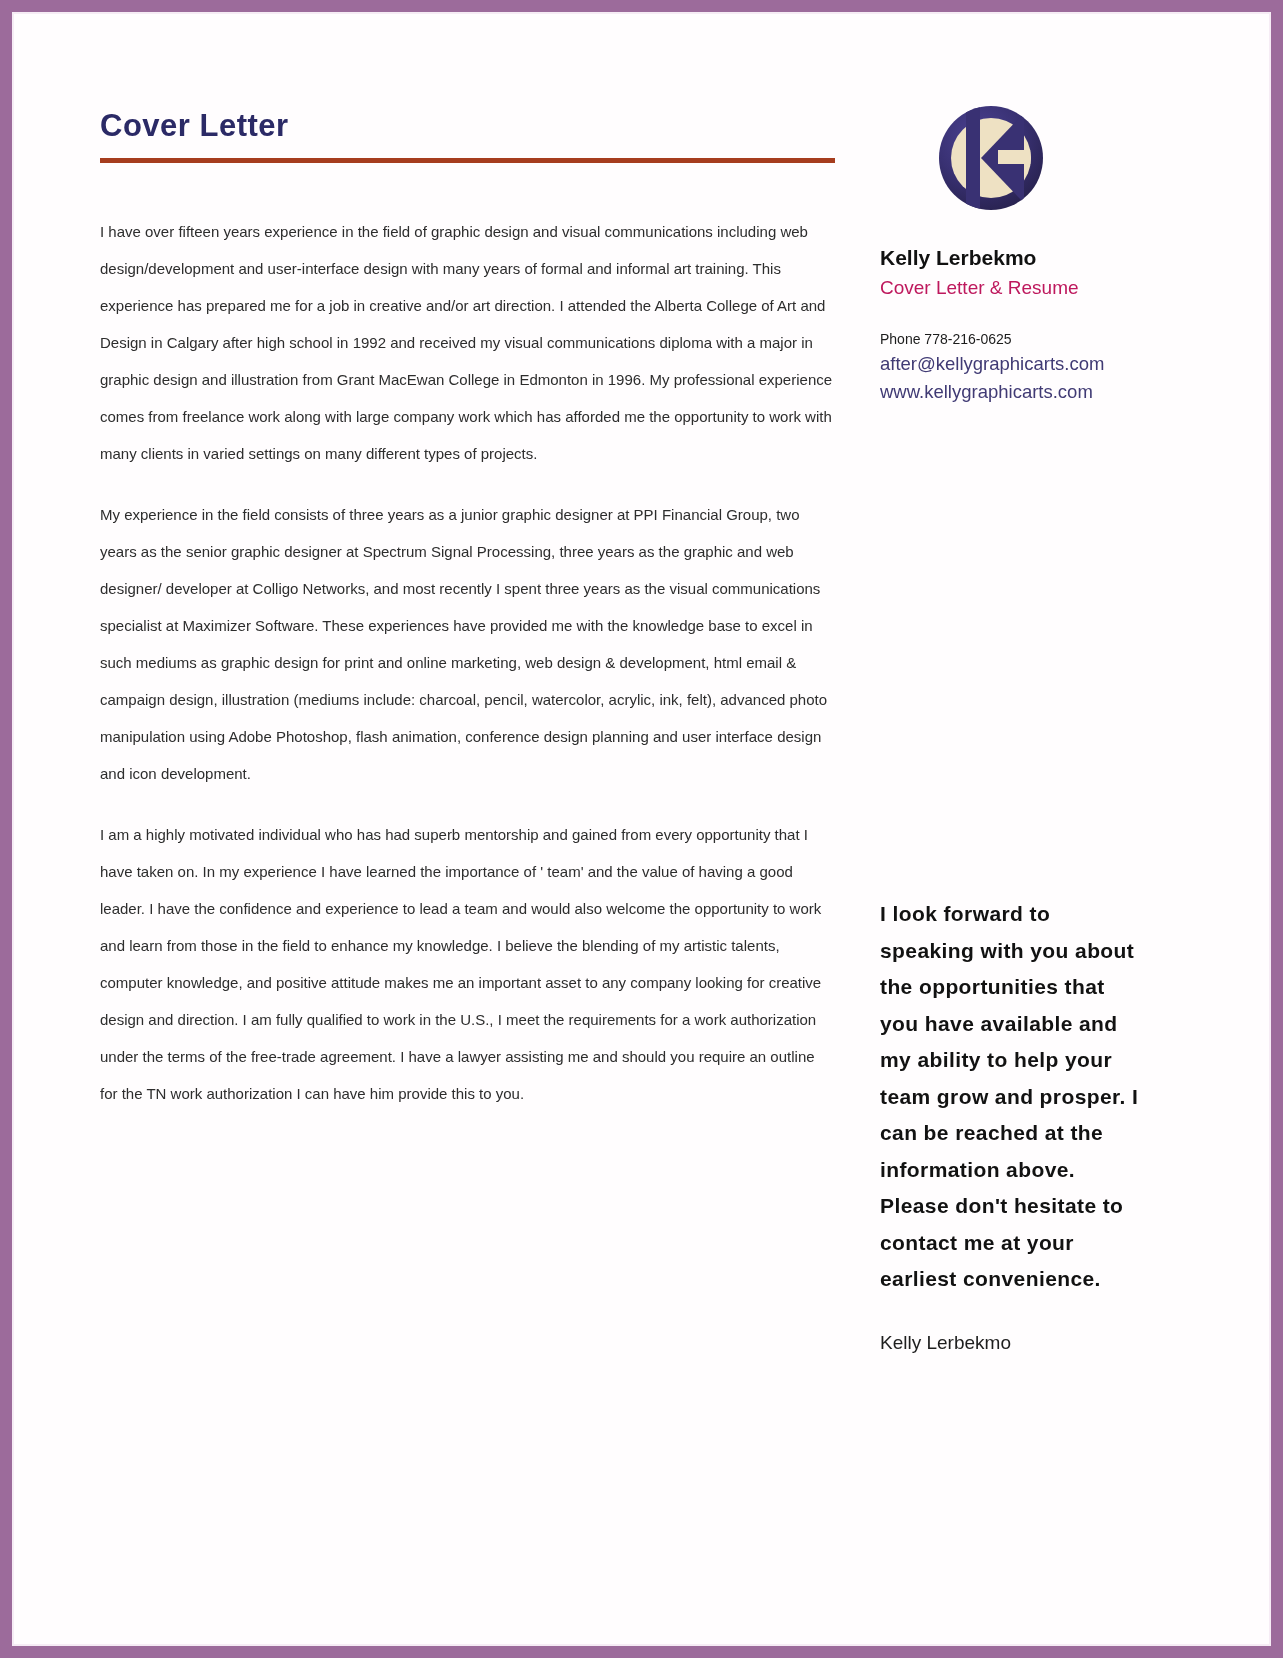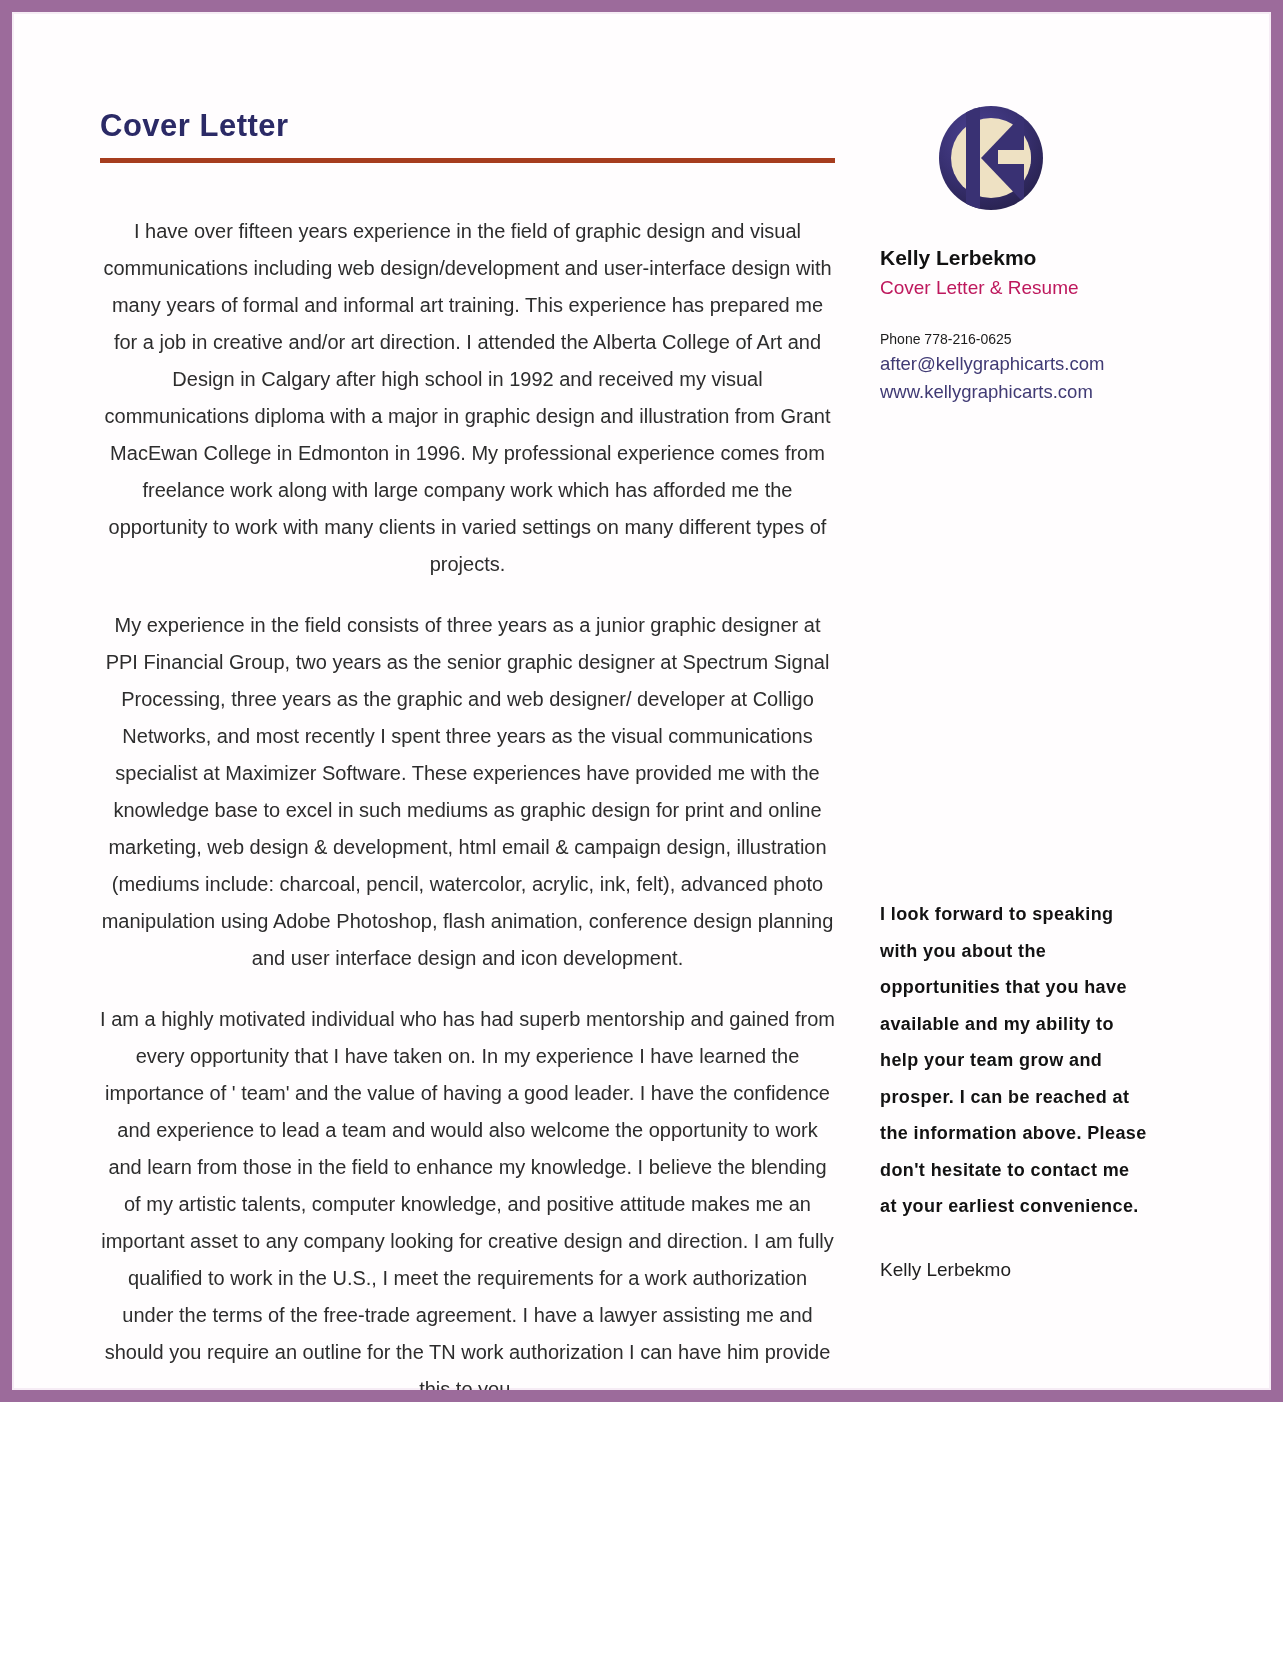--- a/index.html
+++ b/index.html
@@ -1,19 +1,19 @@
 <!DOCTYPE html>
 <html><head>
 <meta charset="utf-8">
 <style>
   html, body { margin: 0; padding: 0; background: #ffffff; }
   .page {
     position: relative;
     width: 1283px;
-    height: 1402px;
+    height: 1658px;
     box-sizing: border-box;
     background: #fffdfe;
     border: 12px solid #9c6b9b;
     box-shadow: inset 0 0 0 2px #f6ecf5;
     font-family: "Liberation Sans", sans-serif;
     overflow: hidden;
   }
 
   
   .main-col {
@@ -38,24 +38,23 @@
   .salutation {
     margin: 38px 0 0 0;
     font-size: 23px;
     font-weight: bold;
     letter-spacing: 0.6px;
     color: #3a3a3a;
   }
   .letter-body { margin-top: 50px; }
   .letter-body p {
     margin: 0 0 24px 0;
-    font-size: 20px;
+    font-size: 15px;
     line-height: 37px;
     color: #2d2d2d;
-    text-align: center;
   }
 
   
   .sidebar {
     position: absolute;
     left: 868px;
     top: 90px;
     width: 330px;
   }
   .logo-wrap { margin-left: 56px; width: 110px; height: 112px; }
@@ -85,21 +84,21 @@
   }
 
   .sidebar-closing {
     position: absolute;
     left: 868px;
     top: 884px;
     width: 268px;
   }
   .closing-text {
     margin: 0;
-    font-size: 18px;
+    font-size: 21px;
     font-weight: bold;
     letter-spacing: 0.4px;
     line-height: 36.5px;
     color: #121212;
   }
   .signoff {
     margin-top: 27px;
     font-size: 19px;
     line-height: 36px;
     color: #1e1e1e;

